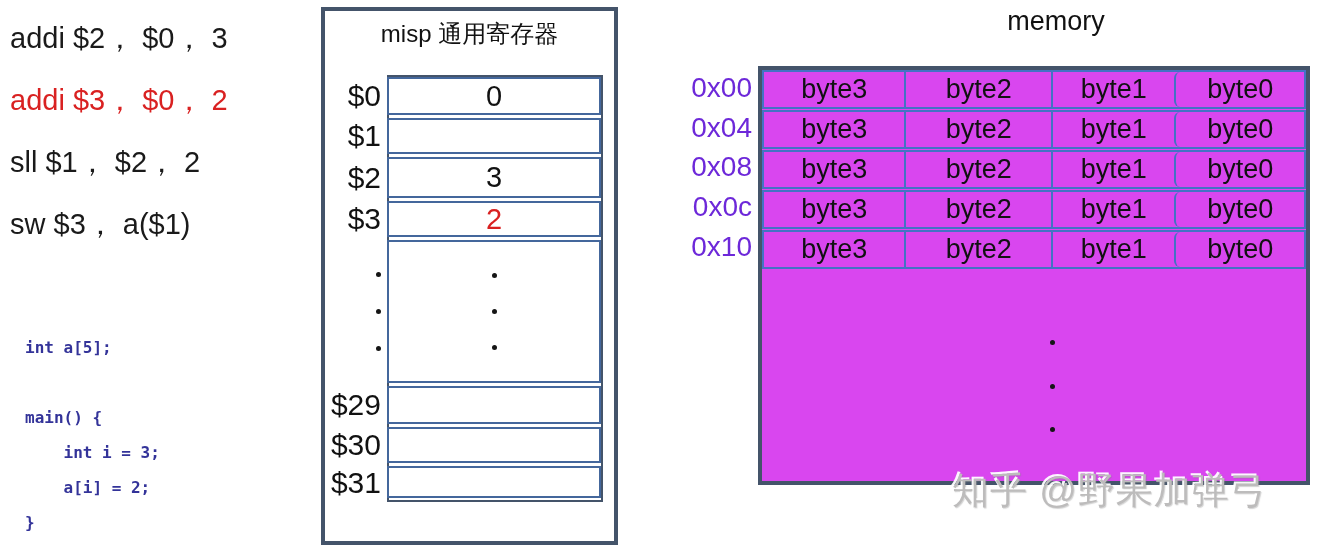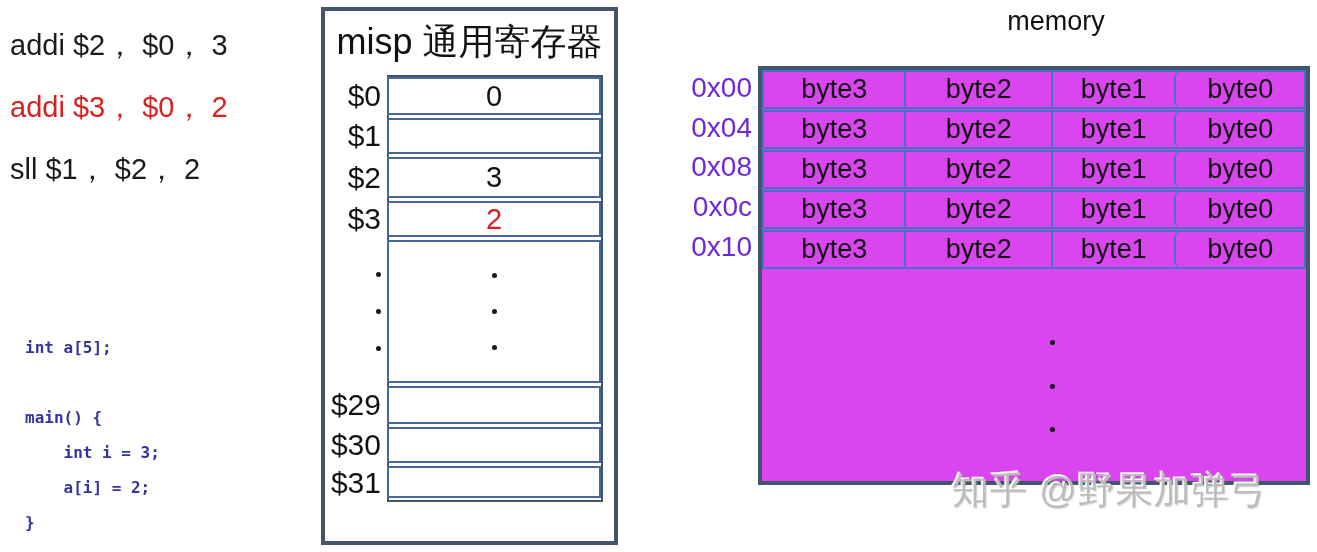--- a/index.html
+++ b/index.html
@@ -3,38 +3,38 @@
 <meta charset="utf-8">
 <style>
   html,body { margin:0; padding:0; background:#ffffff; }
   .canvas {
     position:relative; width:1317px; height:552px; background:#ffffff;
     font-family:"Liberation Sans","DejaVu Sans",sans-serif; color:#1a1a1a;
     overflow:hidden;
   }
 
   
-  .asm { position:absolute; left:10px; top:15px; font-size:29px; }
+  .asm { position:absolute; left:10px; top:8px; font-size:29px; }
   .asm-line { height:62px; display:flex; align-items:center; white-space:pre; }
   .asm-line.red { color:#d92121; }
 
   
   .ccode {
     position:absolute; left:25px; top:330px;
     font-family:"DejaVu Sans Mono","Liberation Mono",monospace;
     font-weight:bold; font-size:16px; line-height:35px;
     color:#333399; white-space:pre;
   }
 
   
   .reg-panel {
     position:absolute; left:321px; top:7px; width:297px; height:538px;
     border:4px solid #44546A; box-sizing:border-box; background:#fff;
   }
-  .reg-title { margin-top:7px; text-align:center; font-size:36px; color:#111; white-space:nowrap; }
+  .reg-title { margin-top:7px; text-align:center; font-size:24px; color:#111; white-space:nowrap; }
   .reg-table {
     position:absolute; left:62px; top:64px; width:212px;
     display:flex; flex-direction:column; gap:3px;
     border:2px solid #44546A; padding:0; box-sizing:content-box;
   }
   .reg-line { display:flex; }
   .reg-label {
     width:62px; margin-left:-64px; padding-right:6px; box-sizing:border-box;
     display:flex; align-items:center; justify-content:flex-end;
     font-size:30px; color:#111;
@@ -89,20 +89,21 @@
 </style>
 </head>
 <body>
 
 <div class="canvas">
 
   <div class="asm">
     <div class="asm-line">addi $2， $0， 3</div>
     <div class="asm-line red">addi $3， $0， 2</div>
     <div class="asm-line">sll $1， $2， 2</div>
+    <div class="asm-line">sw $3， a($1)</div>
   </div>
 
   <div class="ccode">int a[5];
 
 main() {
     int i = 3;
     a[i] = 2;
 }</div>
 
   <div class="reg-panel">

